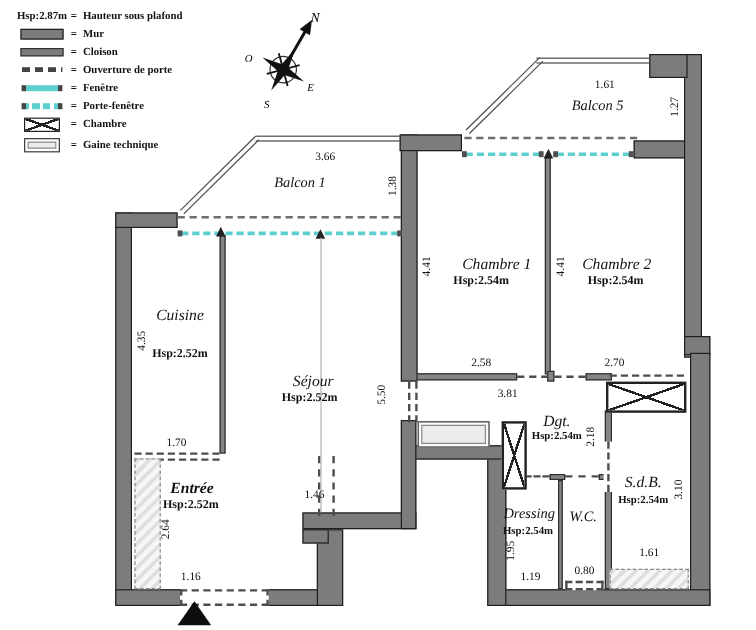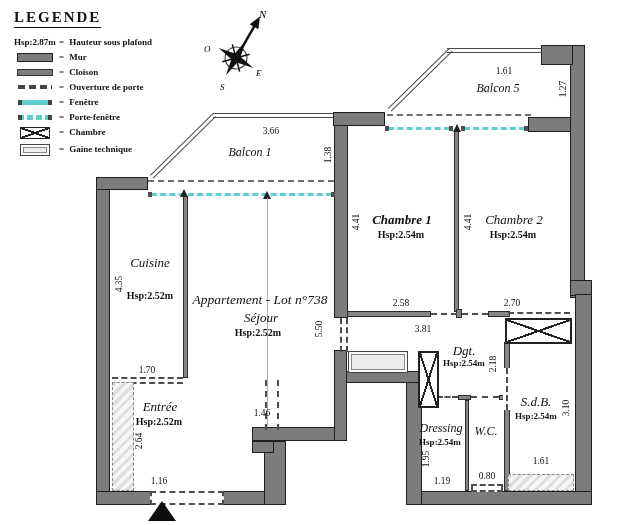--- a/index.html
+++ b/index.html
@@ -62,21 +62,20 @@
       box-shadow:inset 0 0 0 2px #fff,inset 0 0 0 3px #888;box-sizing:border-box;}
   .compass{position:absolute;left:196px;top:6px;z-index:40;}
   .compass text{font-family:"Liberation Serif",serif;font-style:italic;}
 </style>
 </head>
 <body>
 
 <div id="stage">
 
   <div class="legend">
-    <div class="ltitle">LEGENDE</div>
     <div class="lrow">
       <div class="lsym">
           <span class="s-hsp">Hsp:2.87m</span>
         </div>
       <span class="leq">=</span>
       <span>Hauteur sous plafond</span>
     </div>
     <div class="lrow">
       <div class="lsym">
           <span class="s-mur"></span>
@@ -220,30 +219,29 @@
   <div class="hatch" style="left:112px;top:382px;width:22px;height:109px;"></div>
   <div class="gaine" style="left:348px;top:351px;width:60px;height:22px;"></div>
   <div class="plc" style="left:418px;top:351px;width:21px;height:57px;z-index:4;"></div>
   <div class="plc" style="left:505px;top:318px;width:67px;height:26px;"></div>
   <div class="hatch" style="left:508px;top:474px;width:66px;height:17px;"></div>
 
   <div class="tri" style="left:148px;top:501px;"></div>
 
   <div class="rname sm" style="left:250px;top:152px;">Balcon 1</div>
   <div class="rname sm" style="left:498px;top:88px;">Balcon 5</div>
-  <div class="rname" style="left:402px;top:220px;font-weight:bold;">Chambre 1</div>
+  <div class="rname" style="left:414px;top:220px;">Chambre 1</div>
   <div class="hsp" style="left:401px;top:234px;">Hsp:2.54m</div>
   <div class="rname" style="left:514px;top:220px;">Chambre 2</div>
   <div class="hsp" style="left:513px;top:234px;">Hsp:2.54m</div>
   <div class="rname" style="left:150px;top:263px;">Cuisine</div>
   <div class="hsp" style="left:150px;top:295px;">Hsp:2.52m</div>
-  <div class="lot" style="left:260px;top:300px;">Appartement - Lot n°738</div>
   <div class="rname" style="left:261px;top:318px;">Séjour</div>
   <div class="hsp" style="left:258px;top:332px;">Hsp:2.52m</div>
-  <div class="rname" style="left:160px;top:407px;">Entrée</div>
+  <div class="rname" style="left:160px;top:407px;font-weight:bold;">Entrée</div>
   <div class="hsp" style="left:159px;top:421px;">Hsp:2.52m</div>
   <div class="rname" style="left:464px;top:351px;">Dgt.</div>
   <div class="hsp sm" style="left:464px;top:363px;">Hsp:2.54m</div>
   <div class="rname sm" style="left:441px;top:428px;">Dressing</div>
   <div class="hsp sm" style="left:440px;top:442px;">Hsp:2.54m</div>
   <div class="rname sm" style="left:486px;top:431px;">W.C.</div>
   <div class="rname" style="left:536px;top:402px;">S.d.B.</div>
   <div class="hsp sm" style="left:536px;top:416px;">Hsp:2.54m</div>
 
   <div class="dim" style="left:504px;top:71px;">1.61</div>

